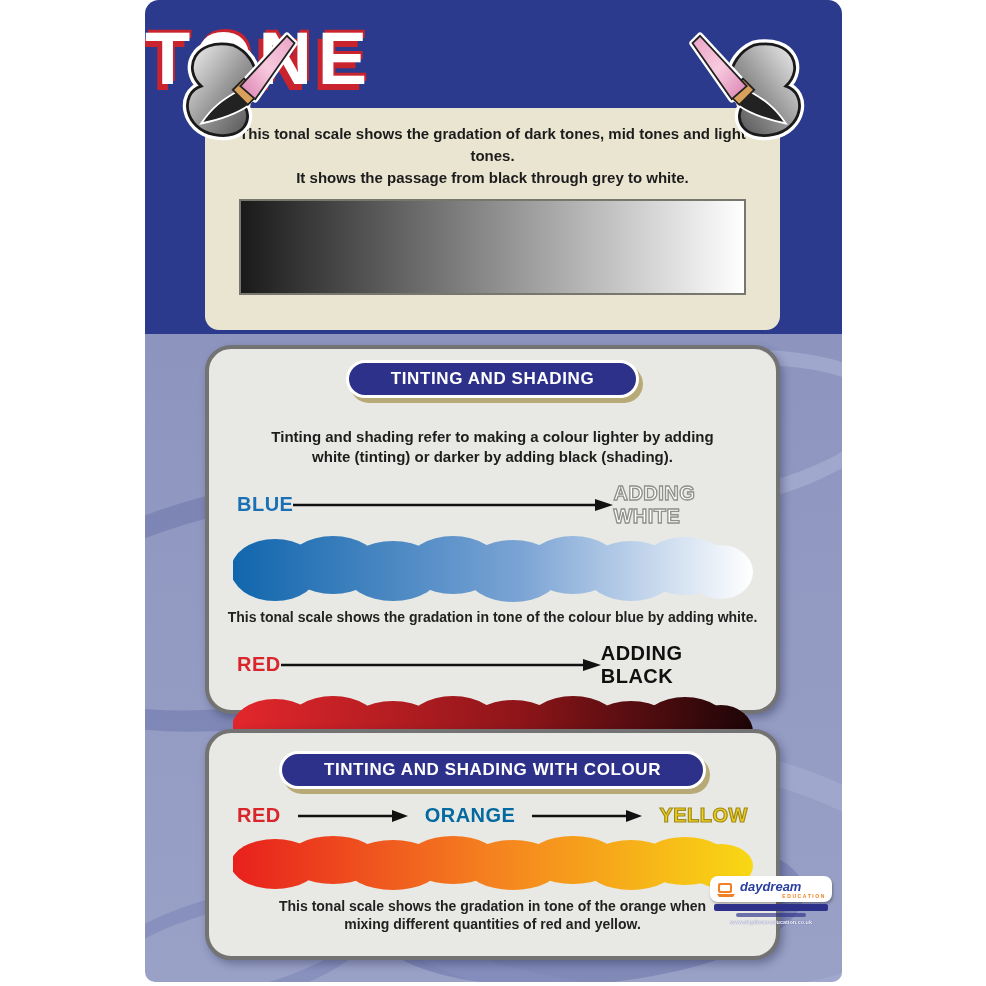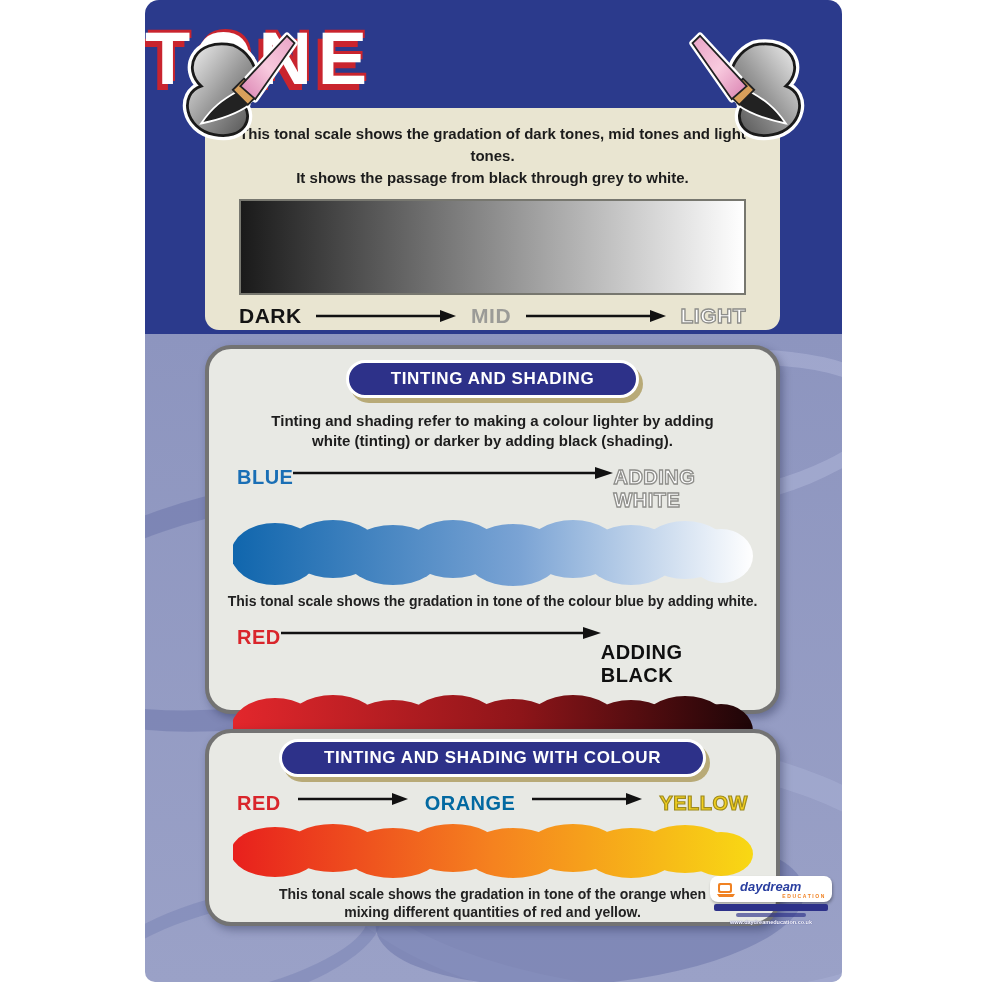--- a/index.html
+++ b/index.html
@@ -50,29 +50,29 @@
   .lab { font-size:21px; font-weight:bold; letter-spacing:.5px; }
   .lab.dark { color:#141414; }
   .lab.mid { color:#9b9b97; }
   .outline-white { color:#ffffff; -webkit-text-stroke:1.3px #8f8f8b; text-shadow:0 0 1px #8f8f8b; }
   
   .panel2, .panel3 {
     background:#e8e9e4; border:4px solid #737373; border-radius:26px;
     box-shadow:3px 4px 8px rgba(20,25,60,.35);
   }
   .panel2 { left:60px; top:345px; width:575px; height:369px; padding-top:11px; }
-  .panel3 { left:60px; top:729px; width:575px; height:197px; padding-top:6px; }
+  .panel3 { left:60px; top:729px; width:575px; height:231px; padding-top:18px; }
   .pill {
     margin:0 auto; width:max-content; padding:6px 42px;
     background:#2d3189; border:3px solid #ffffff; border-radius:999px;
     box-shadow:4px 5px 0 rgba(178,163,106,.9);
     color:#ffffff; font-size:17px; font-weight:bold; letter-spacing:.6px; text-align:center;
   }
-  .p-intro { margin-top:13px; text-align:center; font-size:15px; font-weight:bold; color:#1d1d1d; line-height:1.35; }
-  .color-row { margin:8px 28px 0 28px; display:flex; align-items:flex-start; justify-content:space-between; }
+  .p-intro { margin-top:29px; text-align:center; font-size:15px; font-weight:bold; color:#1d1d1d; line-height:1.35; }
+  .color-row { margin:8px 28px 0 28px; display:flex; align-items:center; justify-content:space-between; }
   .clabel { font-size:20px; font-weight:bold; letter-spacing:.5px; }
   .blob { display:block; margin:2px auto 0 auto; }
   .caption { margin-top:2px; text-align:center; font-size:14px; font-weight:bold; color:#222222; line-height:1.3; }
   .arrow { flex:0 0 auto; }
   
   .logo { position:absolute; right:10px; top:876px; width:122px; z-index:5; text-align:center; }
   .logo-box {
     background:#ffffff; border-radius:8px; padding:4px 6px 3px 6px;
     display:flex; align-items:center; gap:4px; box-shadow:1px 2px 3px rgba(0,0,0,.3);
   }
@@ -139,33 +139,20 @@
       <svg preserveAspectRatio="none" viewBox="0 0 520 92">
         <defs>
           <linearGradient id="gradGrey" x1="0" y1="0" x2="1" y2="0">
             <stop offset="0" stop-color="#1a1a1a"></stop>
             <stop offset="1" stop-color="#ffffff"></stop>
           </linearGradient>
         </defs>
         <rect x="0" y="0" width="520" height="92" fill="url(#gradGrey)"></rect>
       </svg>
     </div>
-    <div class="scale-row">
-      <span class="lab dark">DARK</span>
-      <svg class="arrow" width="140" height="14" viewBox="0 0 140 14">
-        <line x1="0" y1="7" x2="124" y2="7" stroke="#111" stroke-width="2.6"></line>
-          <polygon points="124,1 140,7 124,13" fill="#111"></polygon>
-      </svg>
-      <span class="lab mid">MID</span>
-      <svg class="arrow" width="140" height="14" viewBox="0 0 140 14">
-        <line x1="0" y1="7" x2="124" y2="7" stroke="#111" stroke-width="2.6"></line>
-          <polygon points="124,1 140,7 124,13" fill="#111"></polygon>
-      </svg>
-      <span class="lab outline-white">LIGHT</span>
-    </div>
   </div>
 
   <div class="panel panel2">
     <div class="pill">TINTING AND SHADING</div>
     <div class="p-intro">
       <span>Tinting and shading refer to making a colour lighter by adding</span><br>
       <span>white (tinting) or darker by adding black (shading).</span>
     </div>
 
     <div class="color-row" style="margin-top:14px;">
@@ -197,21 +184,21 @@
       </g>
     </svg>
     <div class="caption">This tonal scale shows the gradation in tone of the colour blue by adding white.</div>
 
     <div class="color-row" style="margin-top:16px;">
       <span class="clabel" style="color:#d9252b;">RED</span>
       <svg class="arrow" width="320" height="14" viewBox="0 0 320 14">
         <line x1="0" y1="7" x2="302" y2="7" stroke="#111" stroke-width="2.6"></line>
           <polygon points="302,1 320,7 302,13" fill="#111"></polygon>
       </svg>
-      <span class="clabel" style="color:#101010;margin-top:15px;">ADDING BLACK</span>
+      <span class="clabel" style="color:#101010;">ADDING BLACK</span>
     </div>
     <svg class="blob" width="520" height="76" viewBox="0 0 520 76">
       <defs>
         <linearGradient id="gradRed" x1="0" y1="0" x2="520" y2="0" gradientUnits="userSpaceOnUse">
           <stop offset="0" stop-color="#e3272c"></stop>
           <stop offset="0.55" stop-color="#8e1519"></stop>
           <stop offset="1" stop-color="#1d0507"></stop>
         </linearGradient>
       </defs>
       <g fill="url(#gradRed)">

